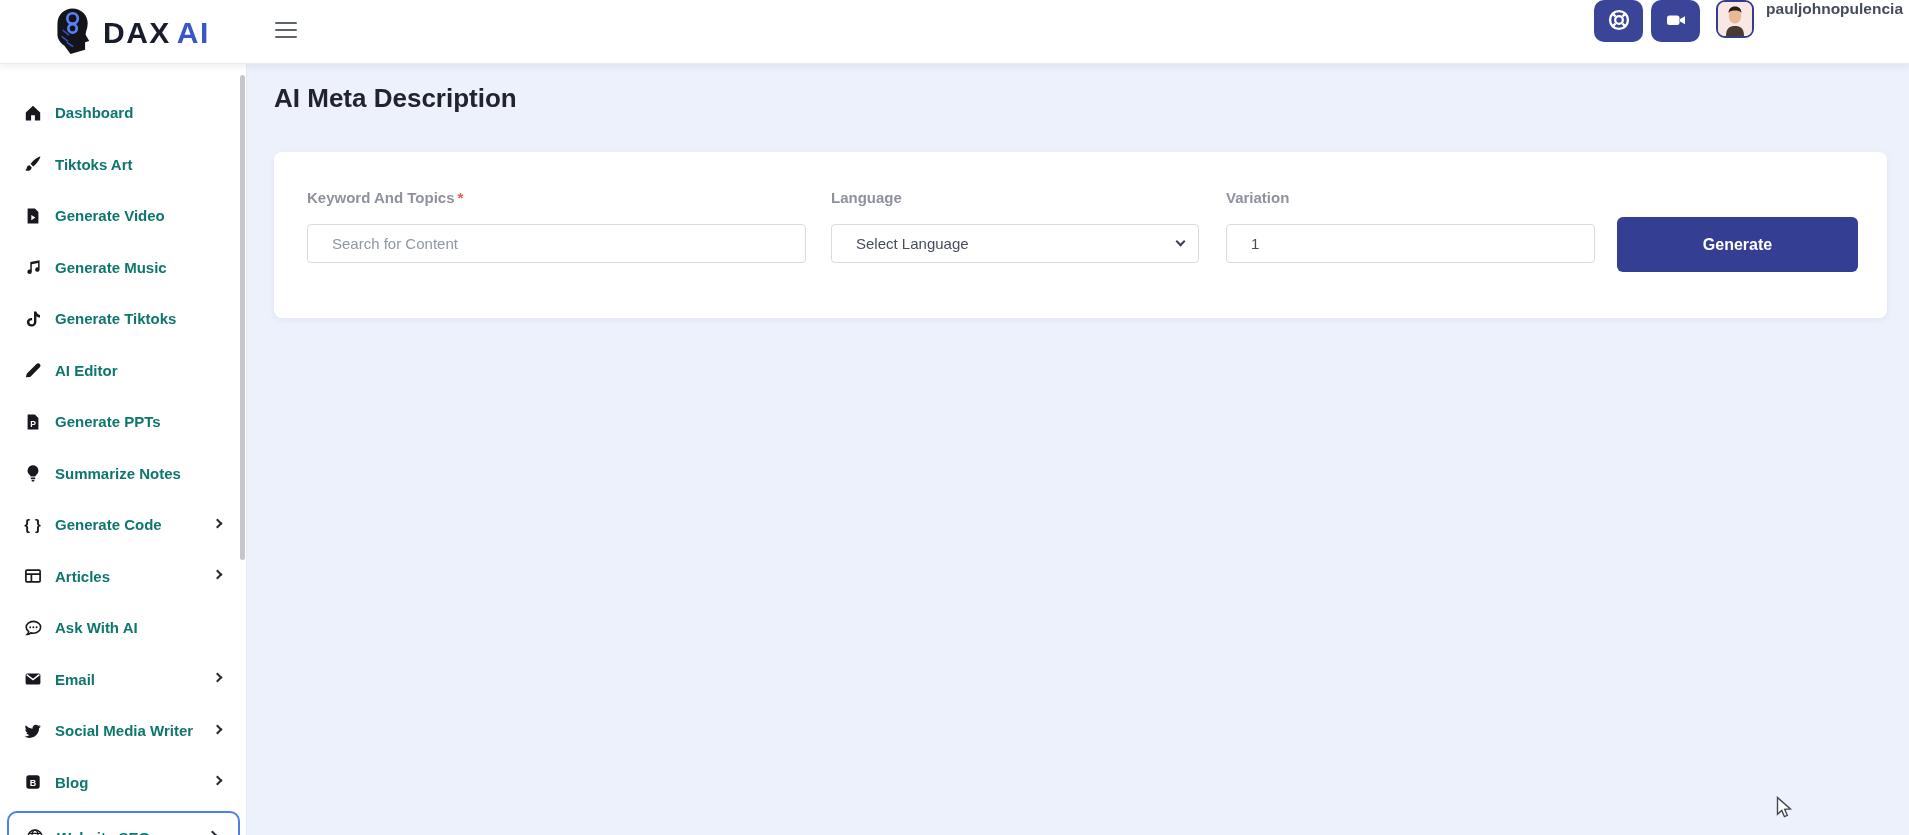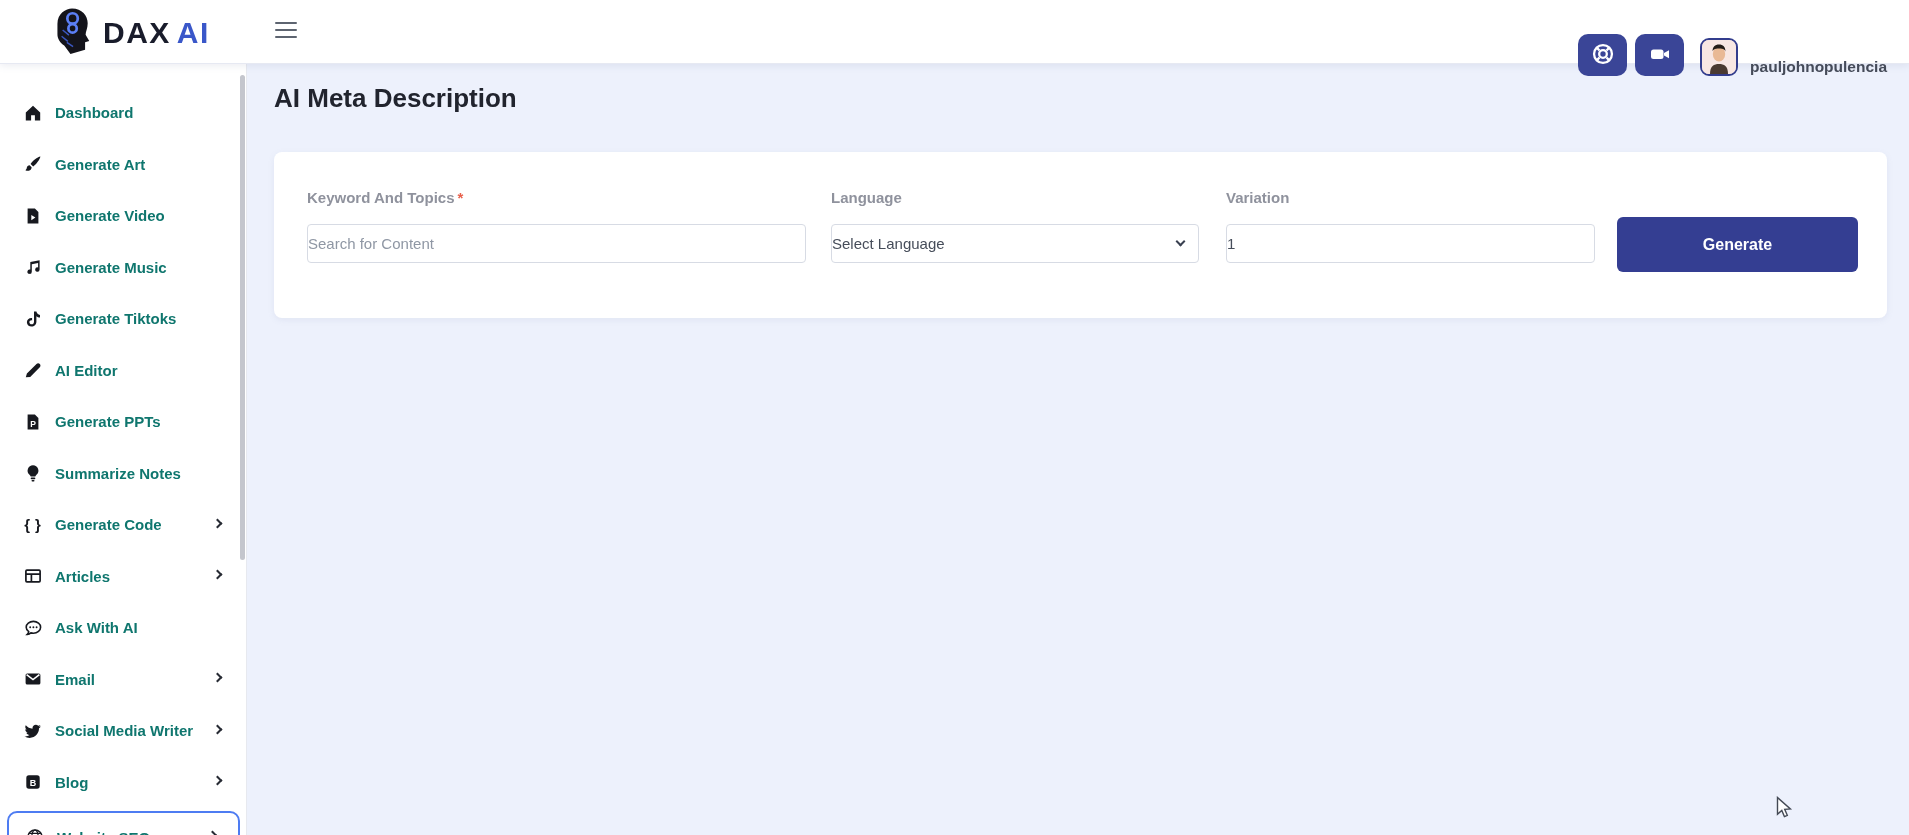--- a/index.html
+++ b/index.html
@@ -14,21 +14,21 @@
   .header {
     position:absolute; left:0; top:0; width:1909px; height:63px; background:#ffffff;
     box-shadow:0 1px 0 #e6e9f2, 0 3px 7px rgba(120,130,165,.14); z-index:30;
   }
   .logo-wrap { position:absolute; left:47px; top:7px; display:flex; align-items:center; gap:8px; }
   .brand { font-size:30px; font-weight:800; letter-spacing:1.5px; color:#191c2b; }
   .brand .ai { color:#3a57c9; margin-left:6px; }
   .hamburger { position:absolute; left:275px; top:22px; width:22px; cursor:pointer; }
   .hamburger span { display:block; height:2.4px; background:#5d6470; border-radius:1px; margin-bottom:4.4px; }
   .hamburger span:last-child { margin-bottom:0; }
-  .hdr-right { position:absolute; right:22px; top:0; height:76px; display:flex; align-items:flex-end; }
+  .hdr-right { position:absolute; right:6px; top:0; height:76px; display:flex; align-items:flex-start; }
   .icon-btn {
     width:49px; height:42px; border-radius:10px; background:#3a4597; border:none;
     display:flex; align-items:center; justify-content:center; cursor:pointer; margin-left:8px;
   }
   .avatar {
     width:38px; height:38px; border-radius:9px; border:2px solid #333d8d; overflow:hidden;
     margin-left:16px; background:#f8e7e3; display:block; cursor:pointer;
   }
   .username { margin-left:12px; font-size:15.5px; font-weight:700; color:#454b59; }
 
@@ -66,21 +66,21 @@
   .card {
     position:absolute; left:27px; top:89px; width:1613px; height:166px; background:#ffffff;
     border-radius:8px; box-shadow:0 2px 6px rgba(140,150,185,.12);
   }
   .fgroup { position:absolute; top:0; height:100%; }
   .flabel { position:absolute; top:37px; font-size:15px; font-weight:700; color:#8f929d; white-space:nowrap; }
   .req { color:#e8604c; margin-left:3px; }
   .tinput, .sel {
     position:absolute; top:72px; height:39px; background:#fff;
     border:1px solid #d7dbe4; border-radius:4px; font-size:15px;
-    font-family:"Liberation Sans","DejaVu Sans",sans-serif; color:#464d5a; padding:0 0;
+    font-family:"Liberation Sans","DejaVu Sans",sans-serif; color:#464d5a; padding:0 24px;
   }
   .tinput::placeholder { color:#8f97a4; opacity:1; }
   .sel { display:flex; align-items:center; cursor:pointer; }
   .sel-chev {
     position:absolute; right:14px; top:13px; width:7px; height:7px;
     border-right:2px solid #394050; border-bottom:2px solid #394050; transform:rotate(45deg);
   }
   .gen-btn {
     position:absolute; left:1343px; top:65px; width:241px; height:55px; border:none; border-radius:6px;
     background:#343e92; color:#ffffff; font-size:16px; font-weight:700; cursor:pointer;
@@ -151,21 +151,21 @@
       </span>
       <span class="nav-label">Dashboard</span>
     </div>
 
     <div class="nav-item">
       <span class="nav-icon">
         <svg width="18" height="18" viewBox="0 0 18 18">
             <path d="M16.4 1.6 C13.3 2.2 8.7 5.9 6.6 8.9 L9.2 11.5 C12.2 9.4 15.9 4.8 16.4 1.6 Z M5.6 10.2 C4.1 10.2 3 11.2 2.8 12.7 C2.6 14.1 2 14.7 1.4 15.2 C2.5 15.9 4.6 16.1 5.9 15.3 C7.2 14.5 7.7 13 7.6 12.2 Z" fill="#17191f"></path>
           </svg>
       </span>
-      <span class="nav-label">Generate Art</span>
+      <span class="nav-label">Tiktoks Art</span>
     </div>
 
     <div class="nav-item">
       <span class="nav-icon">
         <svg width="18" height="18" viewBox="0 0 18 18">
             <path d="M3.6 1.4 H10.9 L14.4 4.9 V16.6 H3.6 Z" fill="#17191f"></path>
             <path d="M7.3 8 L11.4 10.6 L7.3 13.2 Z" fill="#ffffff"></path>
           </svg>
       </span>
       <span class="nav-label">Generate Video</span>

